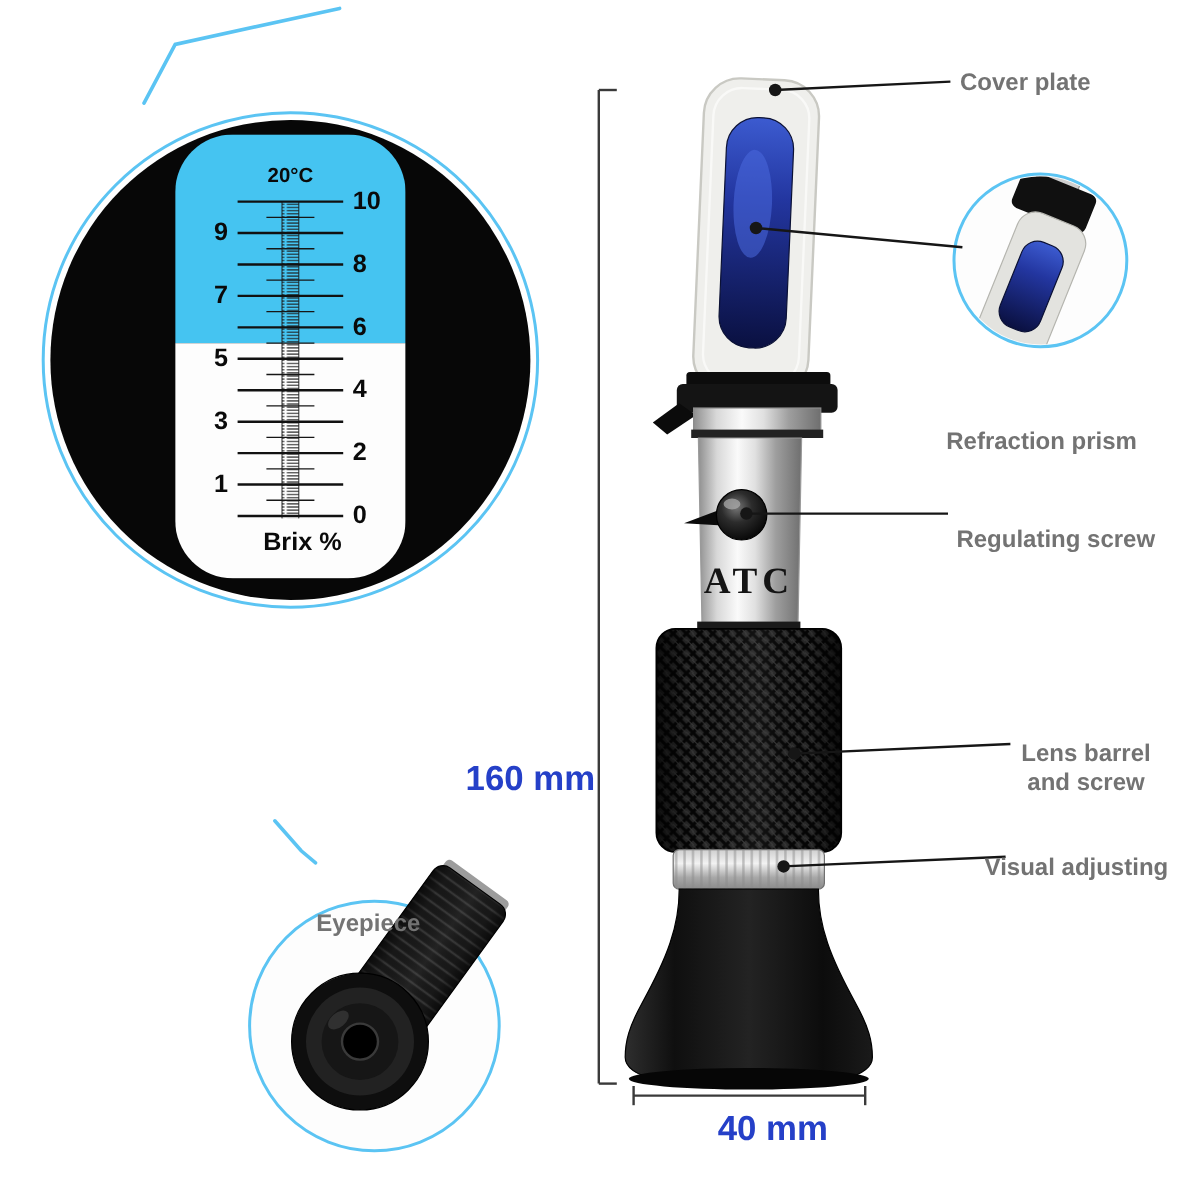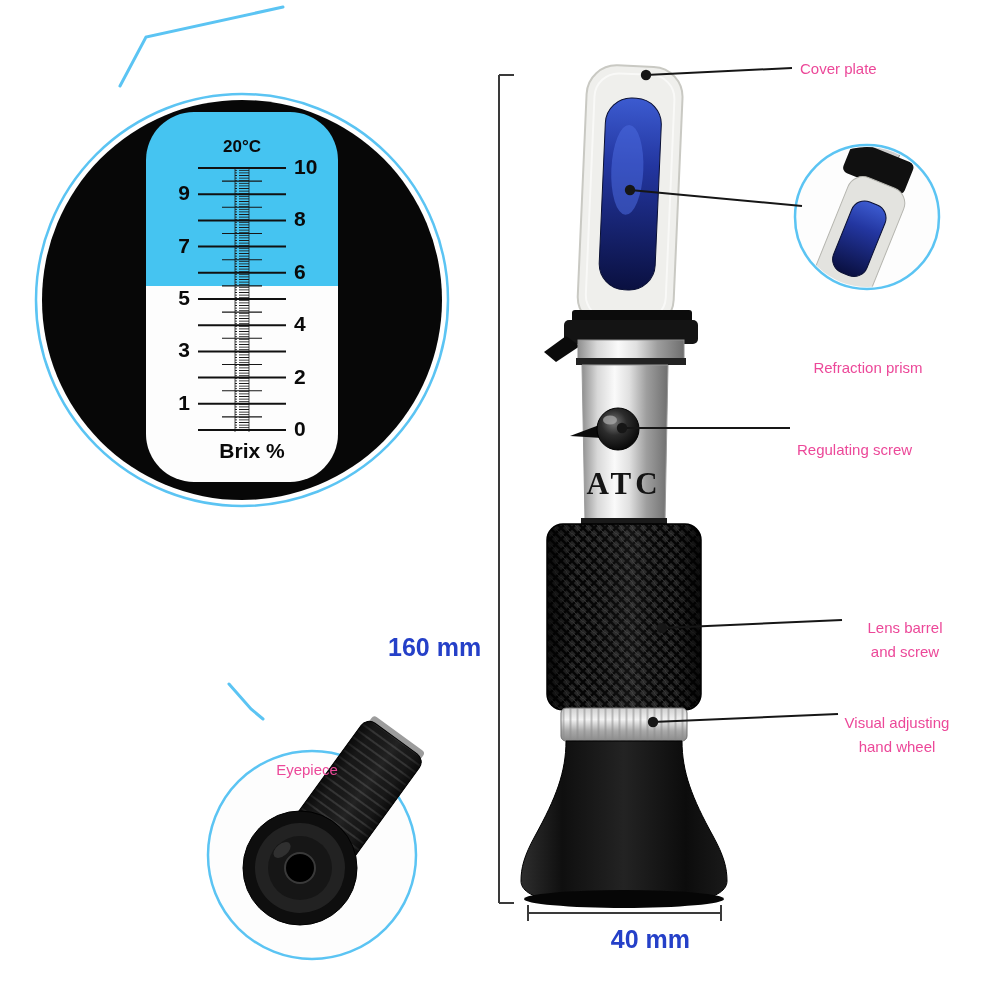--- a/index.html
+++ b/index.html
@@ -1,21 +1,21 @@
 <!DOCTYPE html>
 <html><head>
 <meta charset="utf-8">
 <style>
   html,body{margin:0;padding:0;background:#ffffff;}
   #stage{position:relative;width:1000px;height:1000px;background:#fff;overflow:hidden;
          font-family:"Liberation Sans",sans-serif;}
   #stage svg{position:absolute;left:0;top:0;}
-  .callout{position:absolute;color:#ec4899;font-size:15px;font-weight:400;line-height:24px;white-space:nowrap;}
+  .callout{position:absolute;color:#737373;font-size:20px;font-weight:700;line-height:24px;white-space:nowrap;}
   .callout.center{text-align:center;white-space:normal;margin-top:18px;}
-  .dim{position:absolute;color:#2540c8;font-size:25px;font-weight:700;white-space:nowrap;}
+  .dim{position:absolute;color:#2540c8;font-size:29px;font-weight:700;white-space:nowrap;}
 </style>
 </head>
 <body>
 
 <div id="stage">
 
 <svg width="1000" height="1000" viewBox="0 0 1000 1000">
   <defs>
     <linearGradient id="chromeH" x1="0" y1="0" x2="1" y2="0">
       <stop offset="0%" stop-color="#8f8f8f"></stop>
@@ -240,21 +240,20 @@
 
 <div class="callout" style="left:797px;top:438px;">Regulating screw</div>
 
 <div class="callout center" style="left:815px;top:598px;width:180px;">
   <div>Lens barrel</div>
   <div>and screw</div>
 </div>
 
 <div class="callout center" style="left:802px;top:693px;width:190px;">
   <div>Visual adjusting</div>
-  <div>hand wheel</div>
 </div>
 
 <div class="callout center" style="left:232px;top:740px;width:150px;">Eyepiece</div>
 
 <div class="dim" style="left:388px;top:633px;">160 mm</div>
 
 <div class="dim" style="left:560px;top:925px;width:130px;text-align:right;">40 mm</div>
 
 </div>
 

